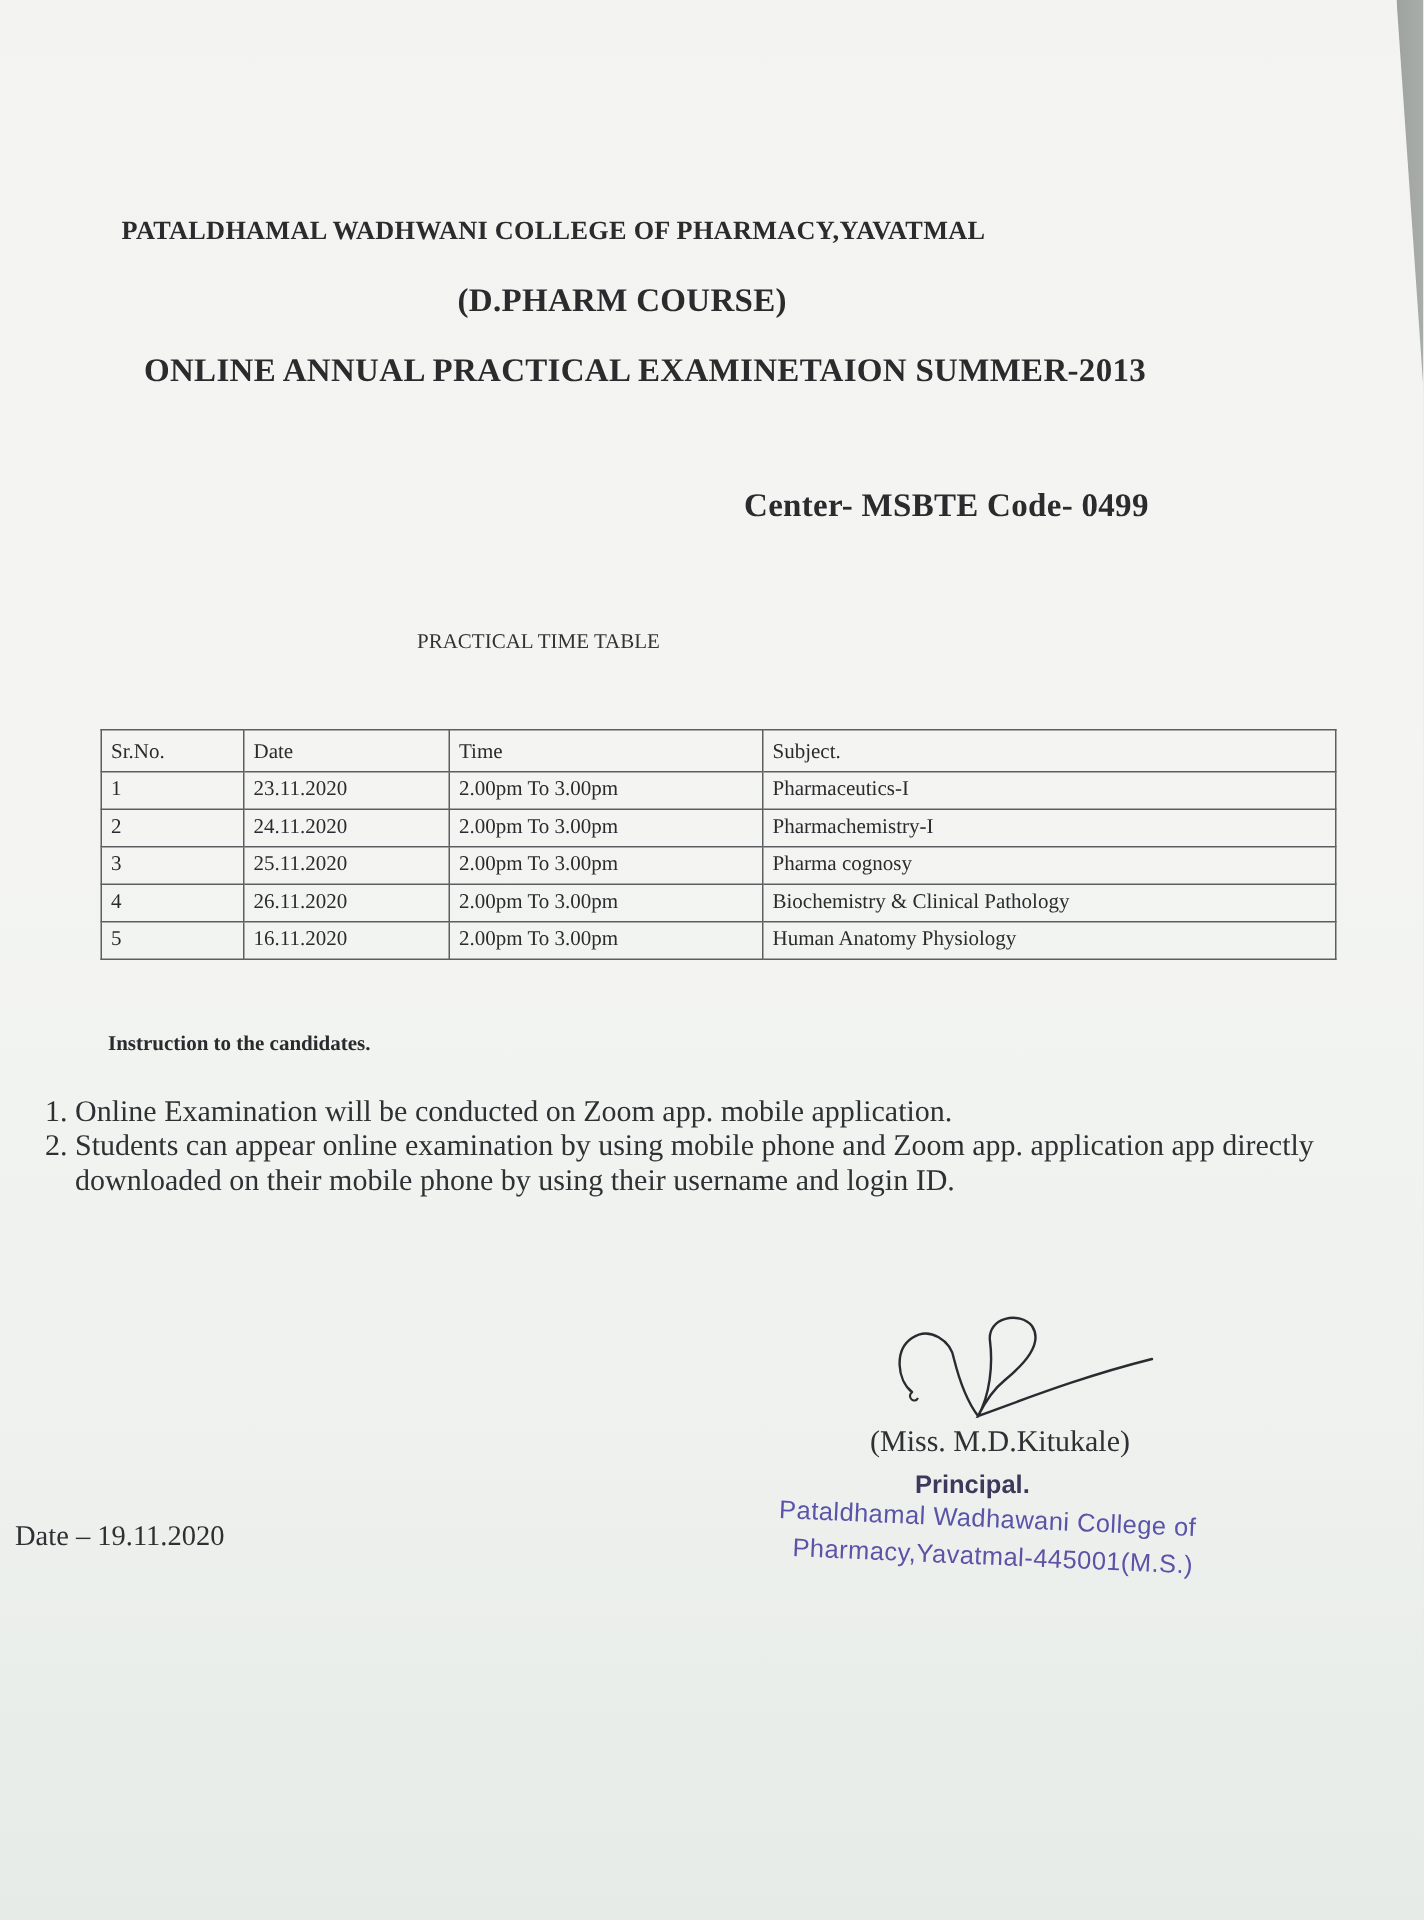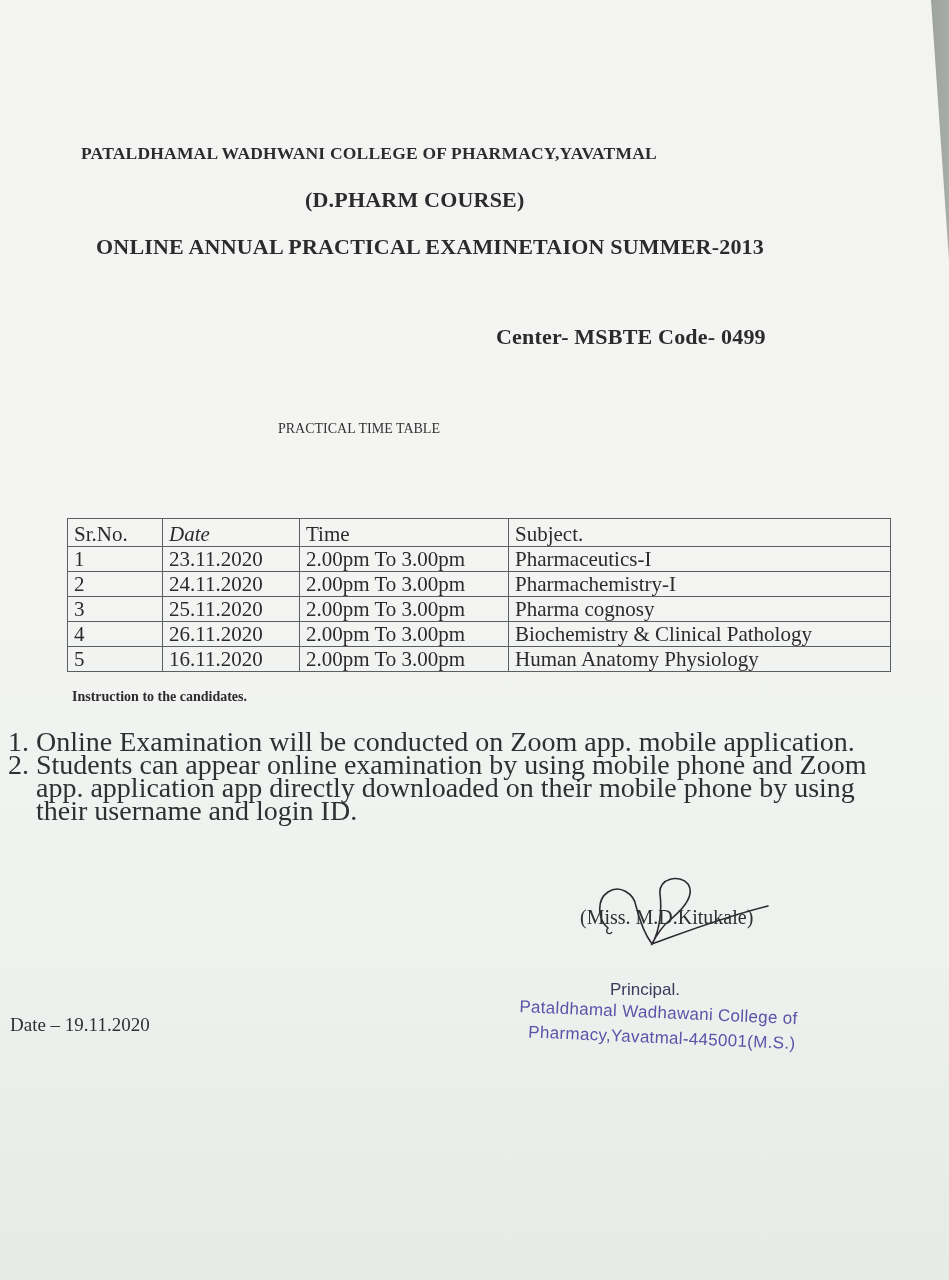--- a/index.html
+++ b/index.html
@@ -52,84 +52,83 @@
       font-size: 14px;
       color: #333;
       white-space: nowrap;
     }
     table.schedule {
       position: absolute;
       left: 67px;
       top: 486px;
       width: 824px;
       border-collapse: collapse;
-      font-size: 21px;
-      margin-top: 32px;
+      font-size: 14px;
     }
     table.schedule td, table.schedule th {
       border: 1.4px solid #5c5f62;
       padding: 0 6px;
       height: 24px;
       line-height: 22px;
       text-align: left;
       white-space: nowrap;
       color: #2b2b2e;
     }
     table.schedule th {
       font-weight: normal;
       padding-top: 3px;
     }
     .c-sr { width: 82px; }
-    .c-date { width: 124px; font-style: italic; }
+    .c-date { width: 124px; }
     .c-time { width: 196px; }
     .instr-title {
       position: absolute;
       left: 72px;
       top: 689px;
       font-weight: bold;
       font-size: 14px;
       color: #2b2b2e;
       white-space: nowrap;
     }
     ol.instr {
       position: absolute;
       left: 0;
       top: 730px;
       width: 840px;
       margin: 0;
-      padding-left: 36px;
-      font-size: 28px;
+      padding-left: 50px;
+      font-size: 20px;
       line-height: 23px;
       color: #2f3033;
     }
     ol.instr li {
       padding-left: 0;
     }
     .signature {
       position: absolute;
       left: 590px;
       top: 870px;
       width: 190px;
       height: 80px;
     }
     .sig-name {
       position: absolute;
       left: 580px;
-      top: 906px;
+      top: 950px;
       font-size: 20px;
       color: #2f3033;
       white-space: nowrap;
     }
     .sig-title {
       position: absolute;
       left: 610px;
       top: 980px;
       font-size: 17px;
       font-family: "Liberation Sans", sans-serif;
-      font-weight: normal;
+      font-weight: bold;
       color: #3b3a5c;
       white-space: nowrap;
     }
     .stamp {
       position: absolute;
       left: 520px;
       top: 994px;
       font-family: "Liberation Sans", sans-serif;
       font-size: 17px;
       line-height: 25px;

